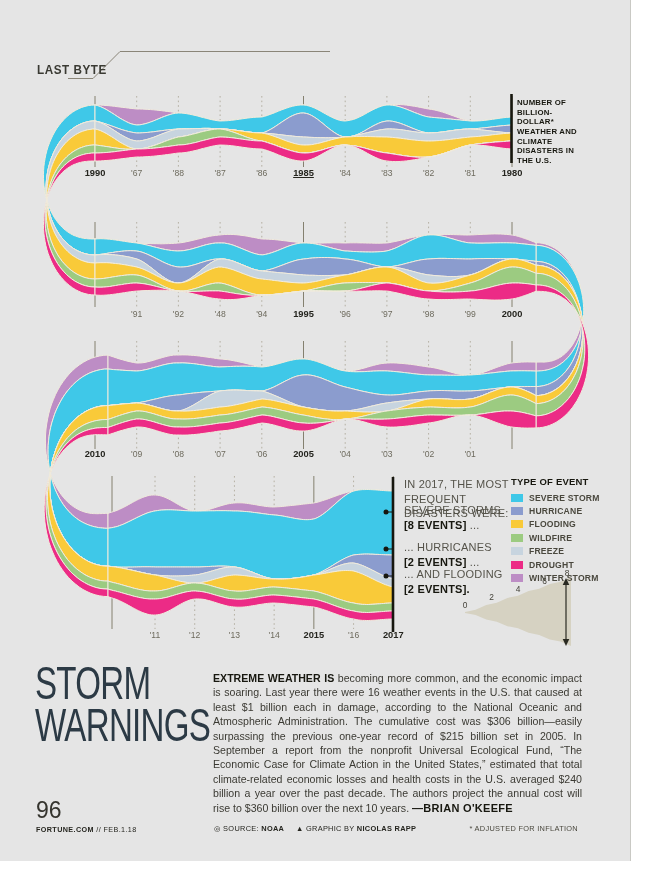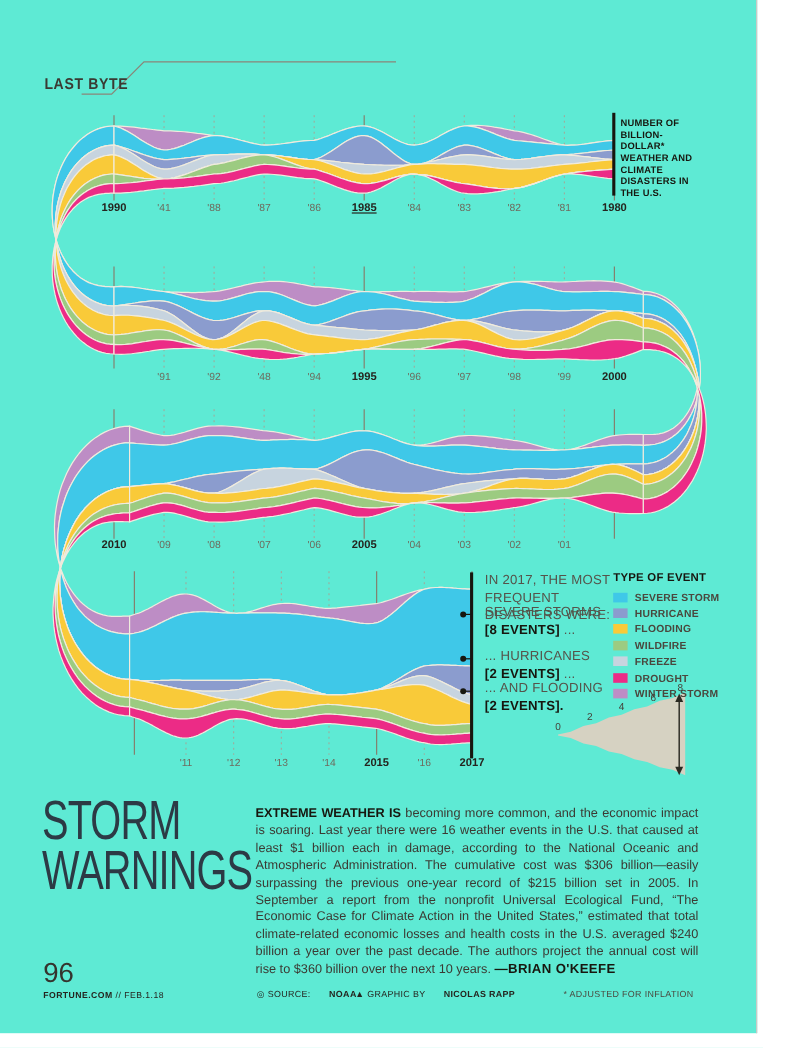--- a/index.html
+++ b/index.html
@@ -1,18 +1,18 @@
 <!DOCTYPE html>
 <html><head>
 <meta charset="utf-8">
 <style>
   html,body{margin:0;padding:0;background:#fff;}
   body{font-family:"Liberation Sans","DejaVu Sans",sans-serif;}
   #stage{position:relative;width:655px;height:873px;background:#fff;overflow:hidden;}
-  .page{position:absolute;left:0;top:0;width:630px;height:861px;background:#5eead4;border-right:1px solid #C9C9C4;}
+  .page{position:absolute;left:0;top:0;width:630px;height:861px;background:#e5e5e5;border-right:1px solid #C9C9C4;}
   .abs{position:absolute;}
   svg{position:absolute;left:0;top:0;}
   .kicker{left:37px;top:62px;font-size:13px;font-weight:bold;letter-spacing:.6px;color:#3A3A33;transform:scaleX(.9);transform-origin:left;}
   .right-label{left:517px;top:98px;width:76px;font-size:7.8px;font-weight:bold;line-height:1.24;color:#17170f;white-space:pre-line;letter-spacing:.2px;}
   .tick{font-size:8.6px;color:#6E6B5E;transform:translateX(-50%);white-space:nowrap;}
   .tick.bold{font-size:9.3px;font-weight:bold;color:#25251f;}
   .legend{left:511px;top:476px;}
   .legend-title{font-size:9.5px;font-weight:bold;color:#17170f;margin-bottom:4px;letter-spacing:.2px;}
   .legend-item{display:flex;align-items:center;height:13.4px;}
   .legend-swatch{width:12px;height:8px;margin-right:6px;flex:0 0 auto;}
@@ -23,21 +23,21 @@
   .scale-label{left:468px;top:598px;width:92px;text-align:right;font-size:9px;font-weight:bold;line-height:1.25;color:#17170f;white-space:pre-line;}
   .scale-tick{font-size:8.4px;color:#45433a;transform:translateX(-50%);}
   .big-title{left:35px;top:662px;font-size:46px;line-height:.92;color:#2C3A45;transform:scaleX(.72);transform-origin:left;letter-spacing:-1px;font-weight:400;}
   .body-copy{left:213px;top:671px;width:369px;font-size:10.6px;line-height:1.36;color:#3b3a33;text-align:justify;}
   .body-copy b{color:#17170f;margin-top:40px;}
   .byline{font-weight:bold;color:#17170f;letter-spacing:.3px;font-size:11px;}
   .pagenum{left:36px;top:797px;font-size:23px;color:#35342e;text-align:center;}
   .fortune-line{left:36px;top:825px;font-size:7.2px;color:#25251f;letter-spacing:.4px;}
   .fortune-line .site{font-weight:bold;}
   .credit{font-size:7.4px;color:#25251f;letter-spacing:.3px;top:824px;}
-  .credit b{font-weight:bold;margin-left:13px;}
+  .credit b{font-weight:bold;}
   .note{left:430px;top:824px;width:148px;text-align:right;font-size:7.4px;color:#4a483e;letter-spacing:.3px;}
 </style>
 </head>
 <body>
 
 <div id="stage">
   <div class="page">
     <svg id="chart-svg" width="630" height="861" viewBox="0 0 630 861">
         <g>
           <line x1="95" y1="96" x2="95" y2="167" stroke="#84806F" stroke-width="1"></line>
@@ -204,21 +204,21 @@
     <div id="scale-ticks">
         <div class="abs scale-tick" style="left: 465px; top: 600px;">0</div>
         <div class="abs scale-tick" style="left: 491.5px; top: 592px;">2</div>
         <div class="abs scale-tick" style="left: 518px; top: 584px;">4</div>
         <div class="abs scale-tick" style="left: 544.5px; top: 576px;">6</div>
         <div class="abs scale-tick" style="left: 567px; top: 568px;">8</div>
       </div>
 
     <div id="tick-labels">
         <div class="abs tick bold" style="left: 95px; top: 168px;">1990</div>
-        <div class="abs tick" style="left: 136.7px; top: 168px;">'41</div>
+        <div class="abs tick" style="left: 136.7px; top: 168px;">'67</div>
         <div class="abs tick" style="left: 178.4px; top: 168px;">'88</div>
         <div class="abs tick" style="left: 220.1px; top: 168px;">'87</div>
         <div class="abs tick" style="left: 261.8px; top: 168px;">'86</div>
         <div class="abs tick bold" style="left: 303.5px; top: 168px; text-decoration: underline;">1985</div>
         <div class="abs tick" style="left: 345.2px; top: 168px;">'84</div>
         <div class="abs tick" style="left: 386.9px; top: 168px;">'83</div>
         <div class="abs tick" style="left: 428.6px; top: 168px;">'82</div>
         <div class="abs tick" style="left: 470.3px; top: 168px;">'81</div>
         <div class="abs tick bold" style="left: 512px; top: 168px;">1980</div>
         <div class="abs tick" style="left: 136.7px; top: 309px;">'91</div>

